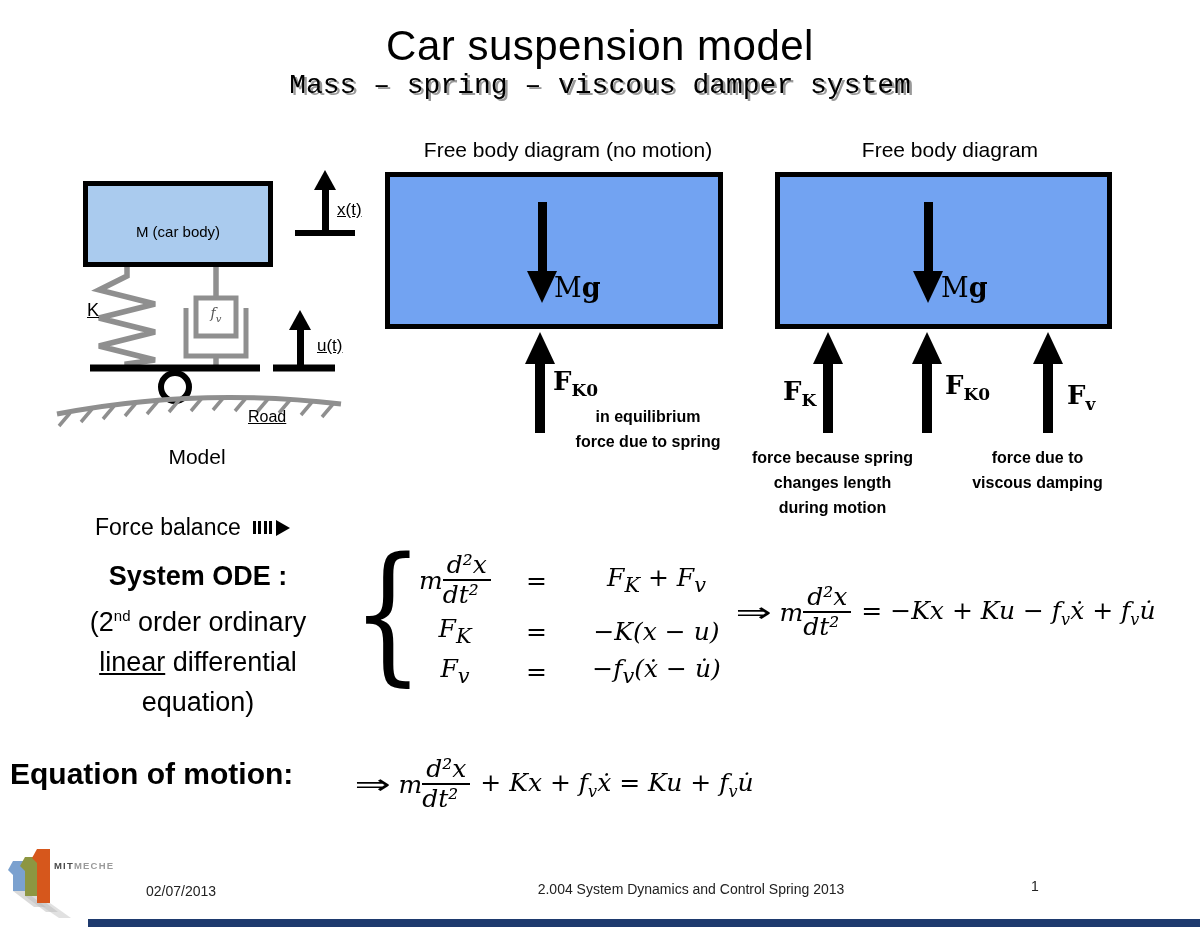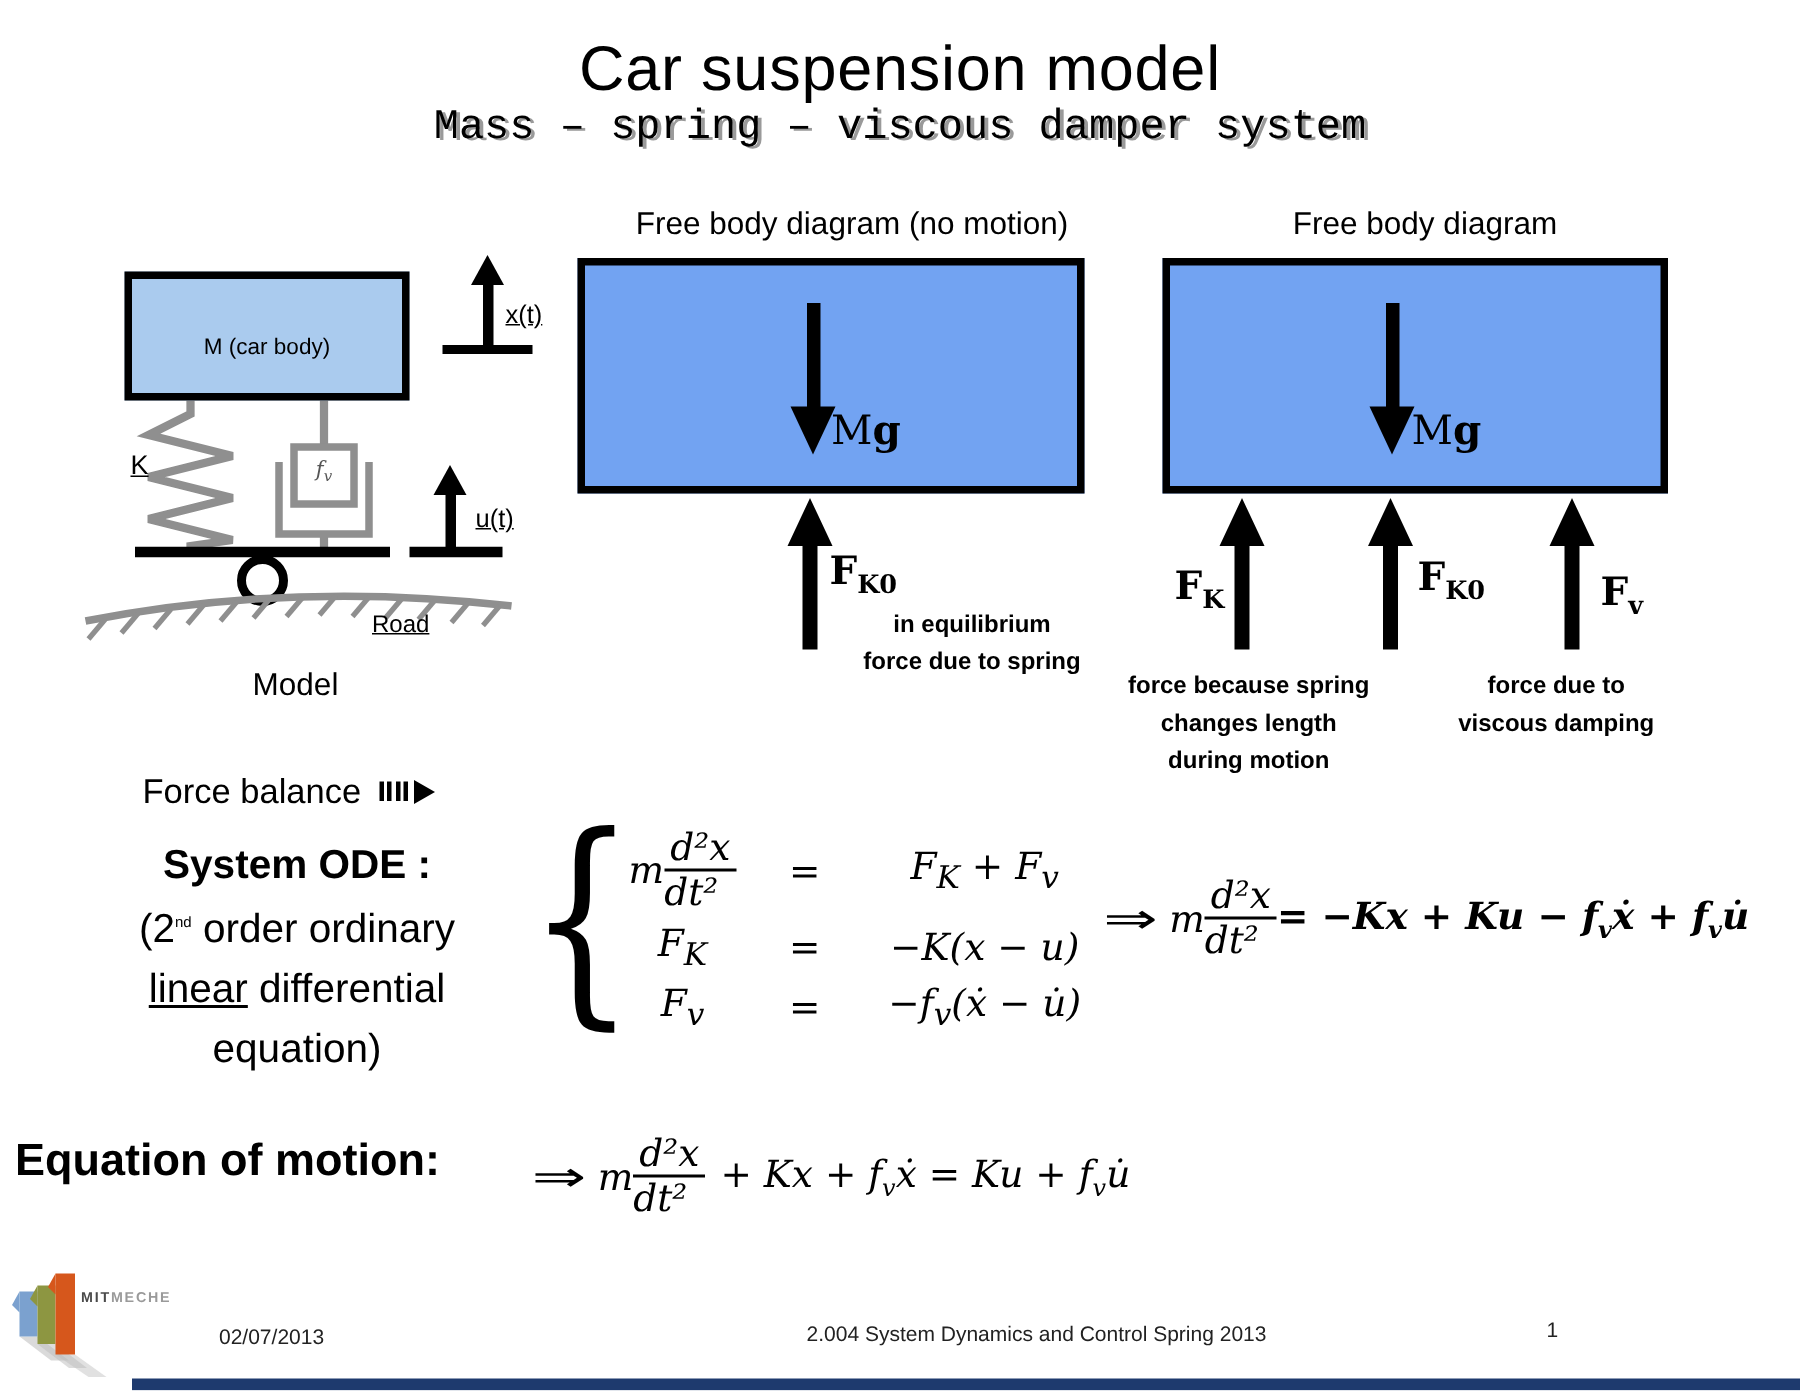--- a/index.html
+++ b/index.html
@@ -180,21 +180,21 @@
         <i></i>
         <i></i>
         <i></i>
         <i></i>
         <span class="tri"></span>
       </span>
   </div>
 
   <div class="abs ode-text">
     <div class="hd">System ODE :</div>
-    <div><span>(2</span><sup style="font-size:10px;">nd</sup><span> order ordinary</span></div>
+    <div><span>(2</span><sup style="font-size:15px;">nd</sup><span> order ordinary</span></div>
     <div><span style="text-decoration:underline;">linear</span><span> differential</span></div>
     <div>equation)</div>
   </div>
 
   <div class="brace">{</div>
   <div class="ode-grid">
     <div class="mrow"><span>m</span><span class="frac"><span class="num">d²x</span><span class="den">dt²</span></span></div>
     <div>=</div>
     <div><span>F</span><sub>K</sub><span> + </span><span>F</span><sub>v</sub></div>
 
@@ -207,21 +207,21 @@
     <div><span>−f</span><sub>v</sub><span>(ẋ − u̇)</span></div>
   </div>
 
   <div class="abs math mrow" style="left:736px;top:578px;height:68px;display:flex;align-items:center;">
     <span class="imply">⇒</span>
     <span>m</span>
     <span class="frac">
         <span class="num">d²x</span>
         <span class="den">dt²</span>
       </span>
-    <span style="font-weight:bold;"><span>= −Kx + Ku − f</span><sub>v</sub><span>ẋ + f</span><sub>v</sub><span>u̇</span></span>
+    <span style="margin-left:10px;"><span>= −Kx + Ku − f</span><sub>v</sub><span>ẋ + f</span><sub>v</sub><span>u̇</span></span>
   </div>
 
   <div class="abs eom-label">Equation of motion:</div>
   <div class="abs math mrow" style="left:355px;top:748px;height:72px;display:flex;align-items:center;">
     <span class="imply">⇒</span>
     <span>m</span>
     <span class="frac">
         <span class="num">d²x</span>
         <span class="den">dt²</span>
       </span>

